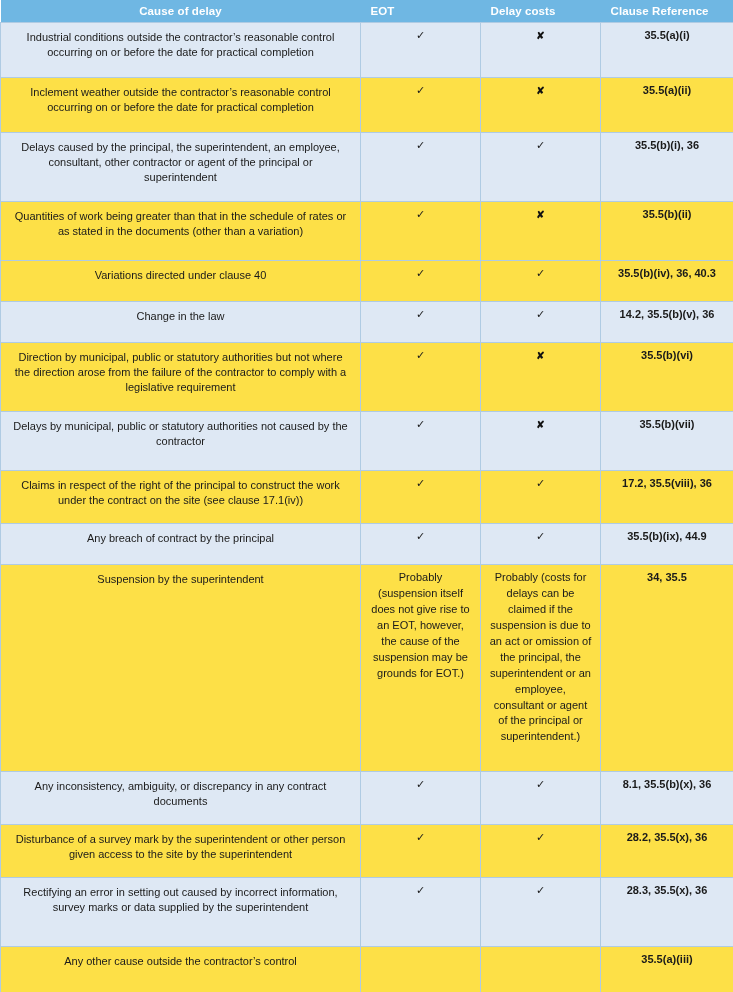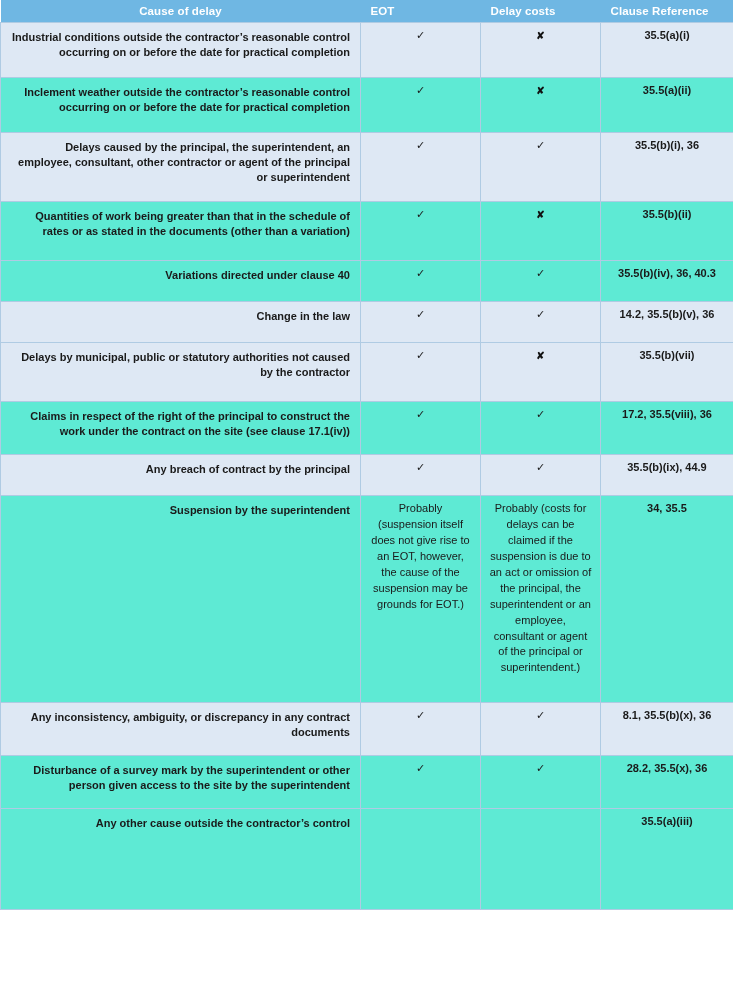--- a/index.html
+++ b/index.html
@@ -48,37 +48,37 @@
 
   tbody td {
     border: 1px solid #AFCBE3;
     font-size: 11px;
     color: #1a1a1a;
     vertical-align: top;
     line-height: 1.35;
   }
 
   tbody td.cause {
-    text-align: right;
-    font-weight: bold;
+    text-align: center;
+    font-weight: normal;
     padding: 7px 10px 7px 10px;
   }
   tbody td.mark {
     text-align: center;
     padding: 5px 8px 7px 8px;
     font-weight: normal;
   }
   tbody td.clause {
     text-align: center;
     padding: 5px 6px 7px 6px;
     font-weight: bold;
   }
 
   tbody tr.shade td { background: #DEE8F4; }
-  tbody tr.plain td { background: #5eead4; margin-left: 24px; }
+  tbody tr.plain td { background: #fde047; margin-left: 24px; }
 
   .tick {
     font-size: 11px;
     color: #1a1a1a;
     line-height: 1;
     display: inline-block;
   }
   .cross {
     font-size: 10px;
     font-weight: bold;
@@ -152,20 +152,26 @@
           <td class="mark"><span class="tick">✓</span></td>
           <td class="mark"><span class="tick">✓</span></td>
           <td class="clause">35.5(b)(iv), 36, 40.3</td>
         </tr>
         <tr class="shade h34">
           <td class="cause">Change in the law</td>
           <td class="mark"><span class="tick">✓</span></td>
           <td class="mark"><span class="tick">✓</span></td>
           <td class="clause">14.2, 35.5(b)(v), 36</td>
         </tr>
+        <tr class="plain h62">
+          <td class="cause">Direction by municipal, public or statutory authorities but not where the direction arose from the failure of the contractor to comply with a legislative requirement</td>
+          <td class="mark"><span class="tick">✓</span></td>
+          <td class="mark"><span class="cross">✘</span></td>
+          <td class="clause">35.5(b)(vi)</td>
+        </tr>
         <tr class="shade h52">
           <td class="cause">Delays by municipal, public or statutory authorities not caused by the contractor</td>
           <td class="mark"><span class="tick">✓</span></td>
           <td class="mark"><span class="cross">✘</span></td>
           <td class="clause">35.5(b)(vii)</td>
         </tr>
         <tr class="plain h46">
           <td class="cause">Claims in respect of the right of the principal to construct the work under the contract on the site (see clause 17.1(iv))</td>
           <td class="mark"><span class="tick">✓</span></td>
           <td class="mark"><span class="tick">✓</span></td>
@@ -192,20 +198,26 @@
           <td class="mark"><span class="tick">✓</span></td>
           <td class="mark"><span class="tick">✓</span></td>
           <td class="clause">8.1, 35.5(b)(x), 36</td>
         </tr>
         <tr class="plain h46">
           <td class="cause">Disturbance of a survey mark by the superintendent or other person given access to the site by the superintendent</td>
           <td class="mark"><span class="tick">✓</span></td>
           <td class="mark"><span class="tick">✓</span></td>
           <td class="clause">28.2, 35.5(x), 36</td>
         </tr>
+        <tr class="shade h62">
+          <td class="cause">Rectifying an error in setting out caused by incorrect information, survey marks or data supplied by the superintendent</td>
+          <td class="mark"><span class="tick">✓</span></td>
+          <td class="mark"><span class="tick">✓</span></td>
+          <td class="clause">28.3, 35.5(x), 36</td>
+        </tr>
         <tr class="plain h94">
           <td class="cause">Any other cause outside the contractor’s control</td>
           <td class="mark"></td>
           <td class="mark"></td>
           <td class="clause">35.5(a)(iii)</td>
         </tr>
       </tbody>
   </table>
 </div>
 

